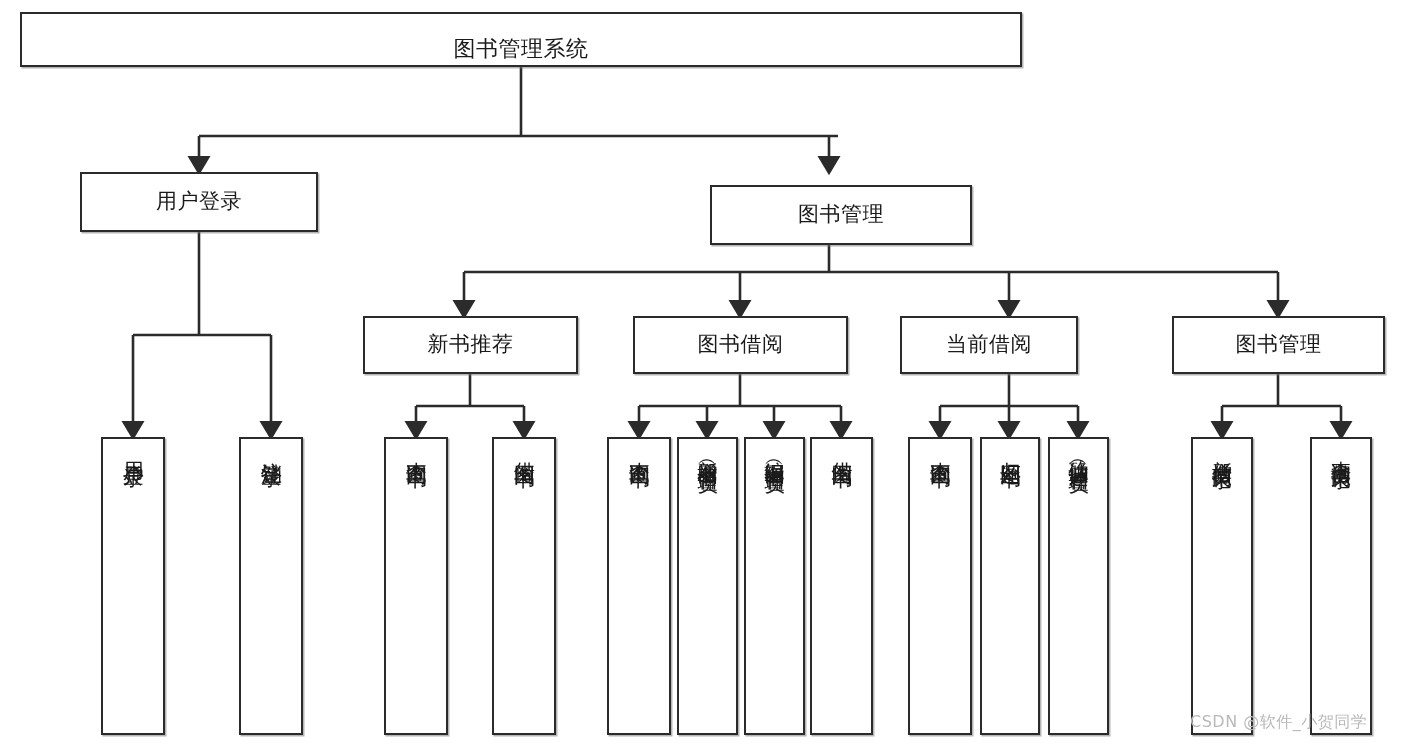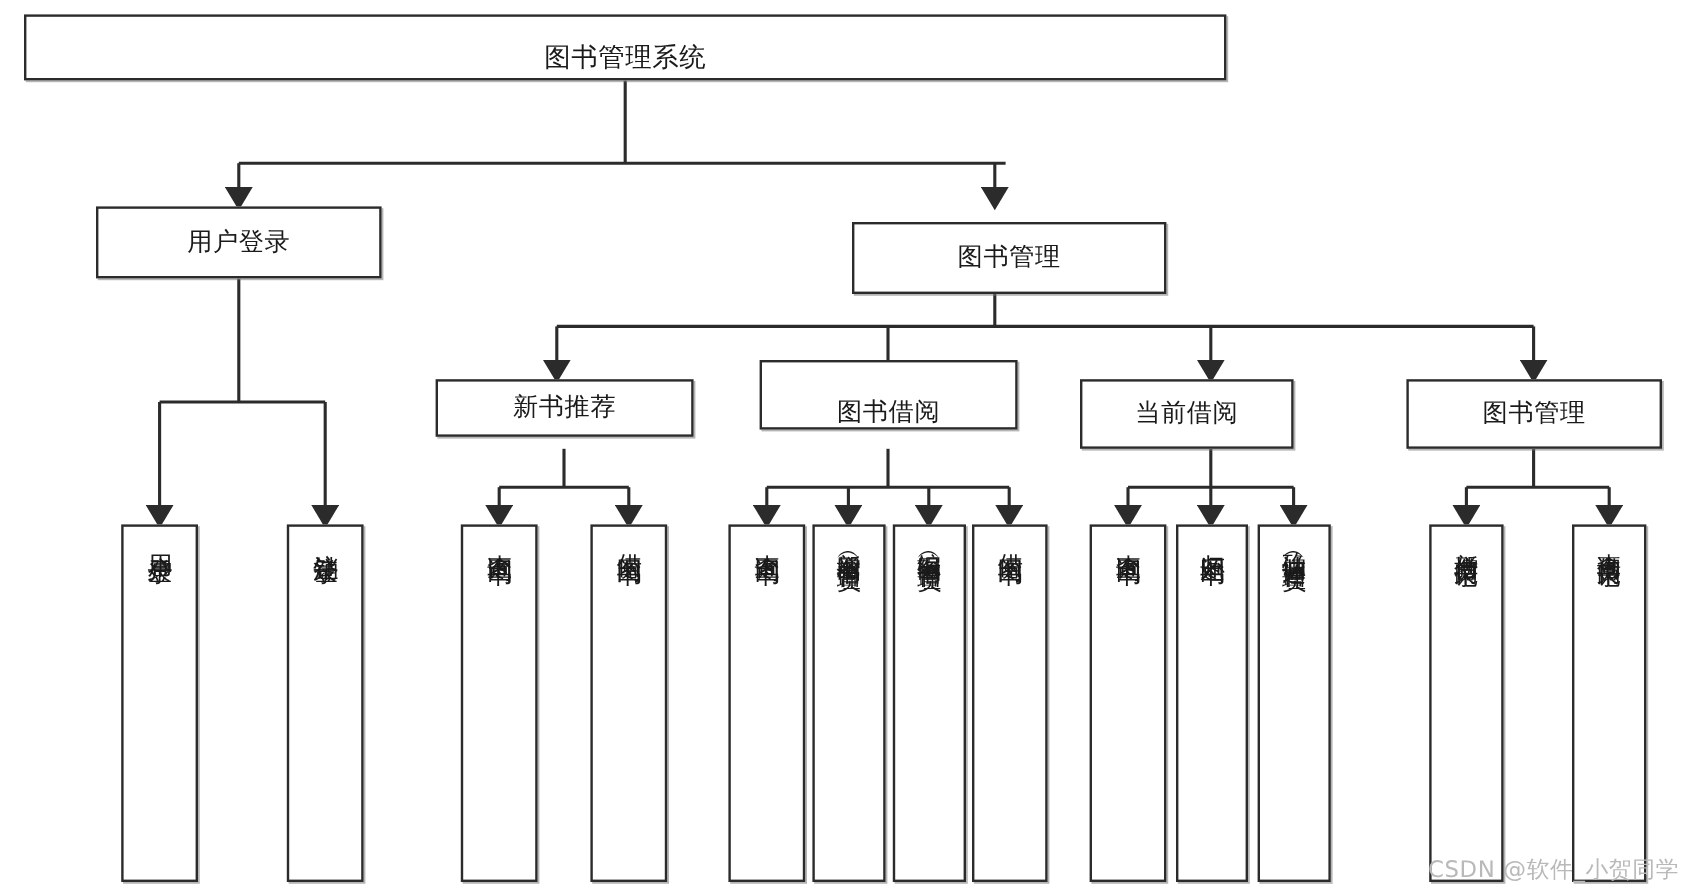--- a/index.html
+++ b/index.html
@@ -68,21 +68,21 @@
     text-align: left;
   }
   .node.vert.tall .label {
     font-size: 20px;
     line-height: 1.34;
   }
   .watermark {
     position: absolute;
     left: 1190px;
     top: 712px;
-    font-size: 19px;
+    font-size: 16px;
     color: #b9b9b9;
     white-space: nowrap;
     letter-spacing: 0.5px;
     font-family: "DejaVu Sans", "Liberation Sans", sans-serif;
   }
 </style>
 </head>
 <body>
 
 <div id="diagram-root">
@@ -141,24 +141,24 @@
     <span class="label">图书管理系统</span>
   </div>
 
   <div class="node horiz" style="left:80px; top:172px; width:238px; height:60px;">
     <span class="label">用户登录</span>
   </div>
   <div class="node horiz" style="left:710px; top:185px; width:262px; height:60px;">
     <span class="label">图书管理</span>
   </div>
 
-  <div class="node horiz" style="left:363px; top:316px; width:215px; height:48px;">
+  <div class="node horiz" style="left:363px; top:316px; width:215px; height:58px;">
     <span class="label">新书推荐</span>
   </div>
-  <div class="node horiz" style="left:633px; top:300px; width:215px; height:58px;align-items:flex-end;">
+  <div class="node horiz" style="left:633px; top:316px; width:215px; height:58px;">
     <span class="label">图书借阅</span>
   </div>
   <div class="node horiz" style="left:900px; top:316px; width:178px; height:58px;">
     <span class="label">当前借阅</span>
   </div>
   <div class="node horiz" style="left:1172px; top:316px; width:213px; height:58px;">
     <span class="label">图书管理</span>
   </div>
 
   <div class="node vert" style="left:101px; top:437px; width:64px; height:298px;">

